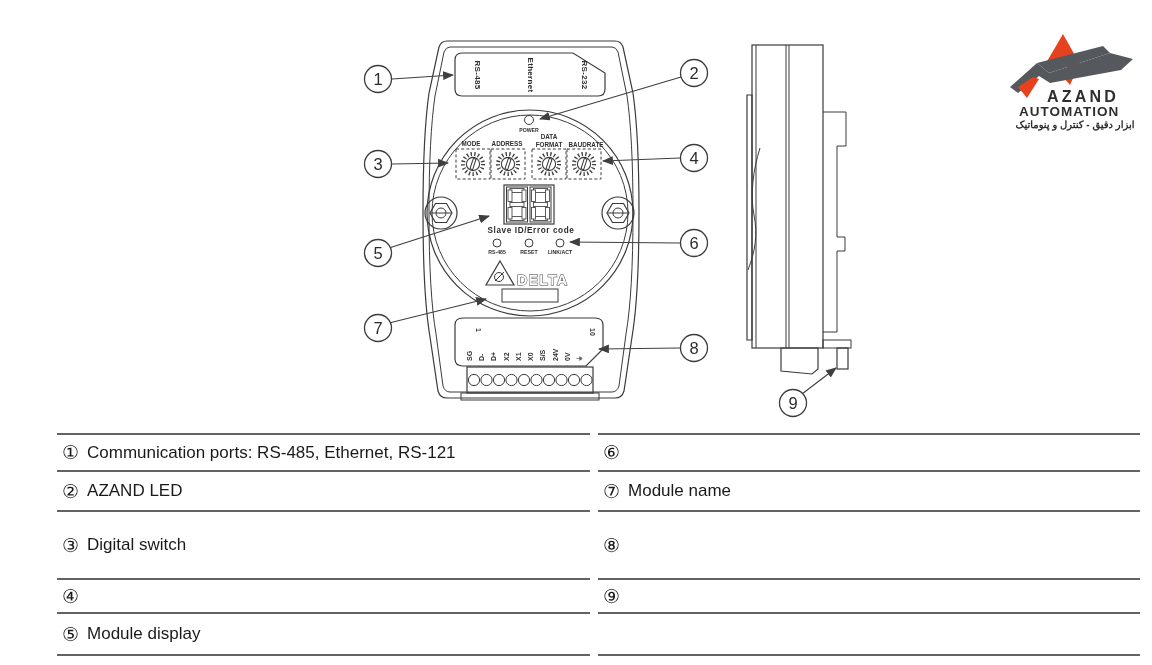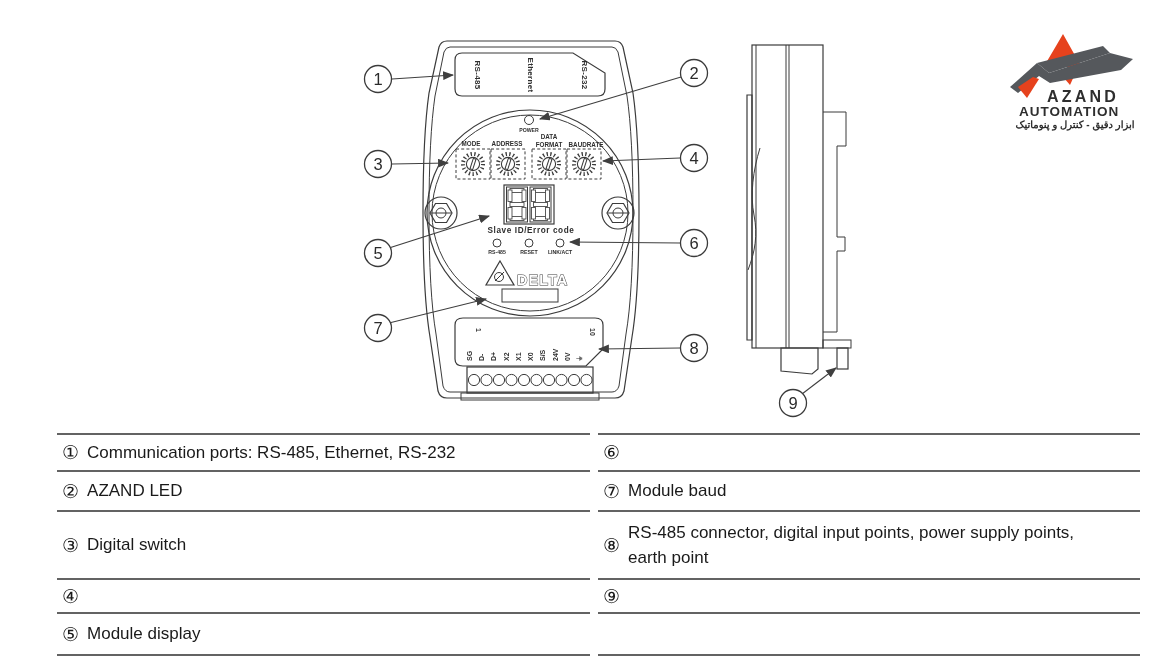--- a/index.html
+++ b/index.html
@@ -231,42 +231,41 @@
     </g>
     <text x="50" y="77" font-size="16" font-weight="bold" letter-spacing="3.2" fill="#4a4e53">AZAND</text>
     <text x="22" y="91" font-size="13.5" font-weight="bold" letter-spacing="1" fill="#e6421d">AUTOMATION</text>
     <text x="78" y="103" font-size="10" font-weight="bold" text-anchor="middle" fill="#4a4e53">ابزار دقیق - کنترل و پنوماتیک</text>
   </svg>
 
   
   <div id="legend">
     <div class="cell first">
       <span class="sym">①</span>
-      <span class="ctext">Communication ports: RS-485, Ethernet, RS-232</span>
+      <span class="ctext">Communication ports: RS-485, Ethernet, RS-121</span>
     </div>
     <div class="cell first">
       <span class="sym">⑥</span>
     </div>
 
     <div class="cell">
       <span class="sym">②</span>
       <span class="ctext">AZAND LED</span>
     </div>
     <div class="cell">
       <span class="sym">⑦</span>
-      <span class="ctext">Module baud</span>
+      <span class="ctext">Module name</span>
     </div>
 
     <div class="cell">
       <span class="sym">③</span>
       <span class="ctext">Digital switch</span>
     </div>
     <div class="cell">
       <span class="sym">⑧</span>
-      <span class="ctext">RS-485 connector, digital input points, power supply points, earth point</span>
     </div>
 
     <div class="cell">
       <span class="sym">④</span>
     </div>
     <div class="cell">
       <span class="sym">⑨</span>
     </div>
 
     <div class="cell">

